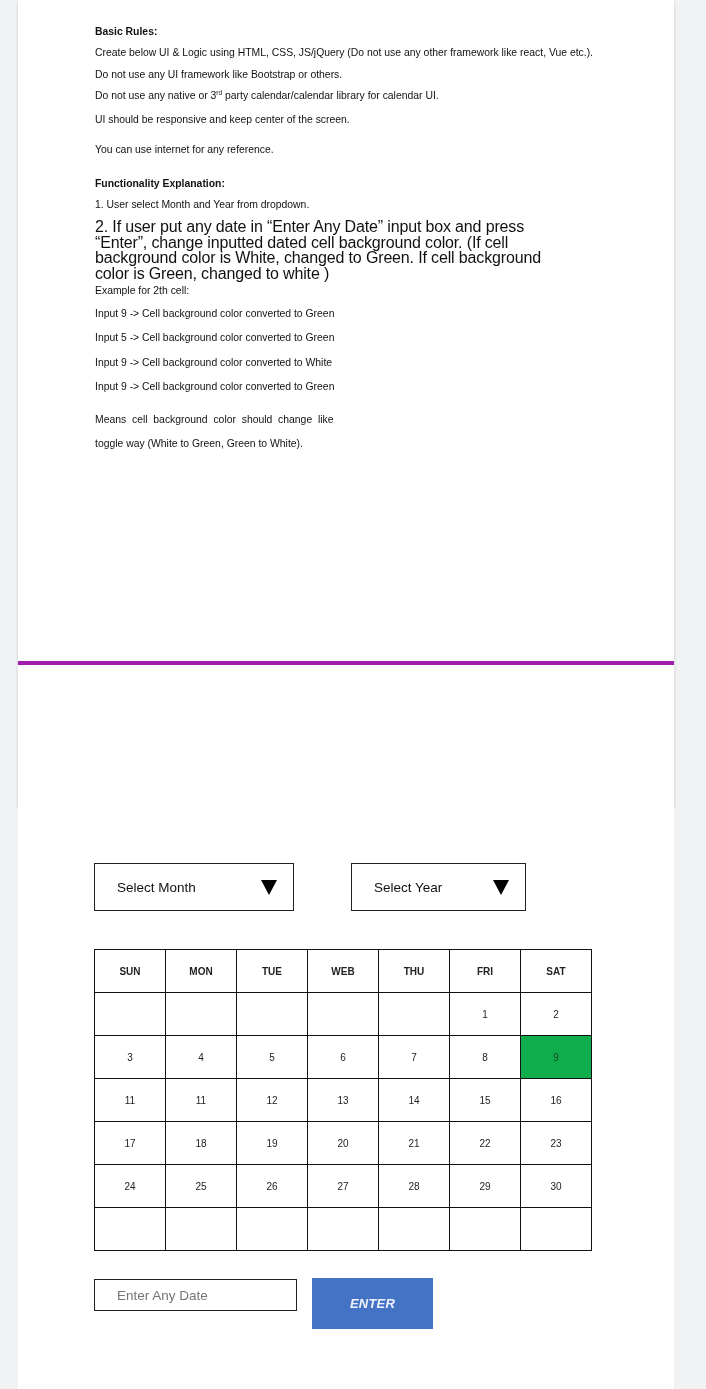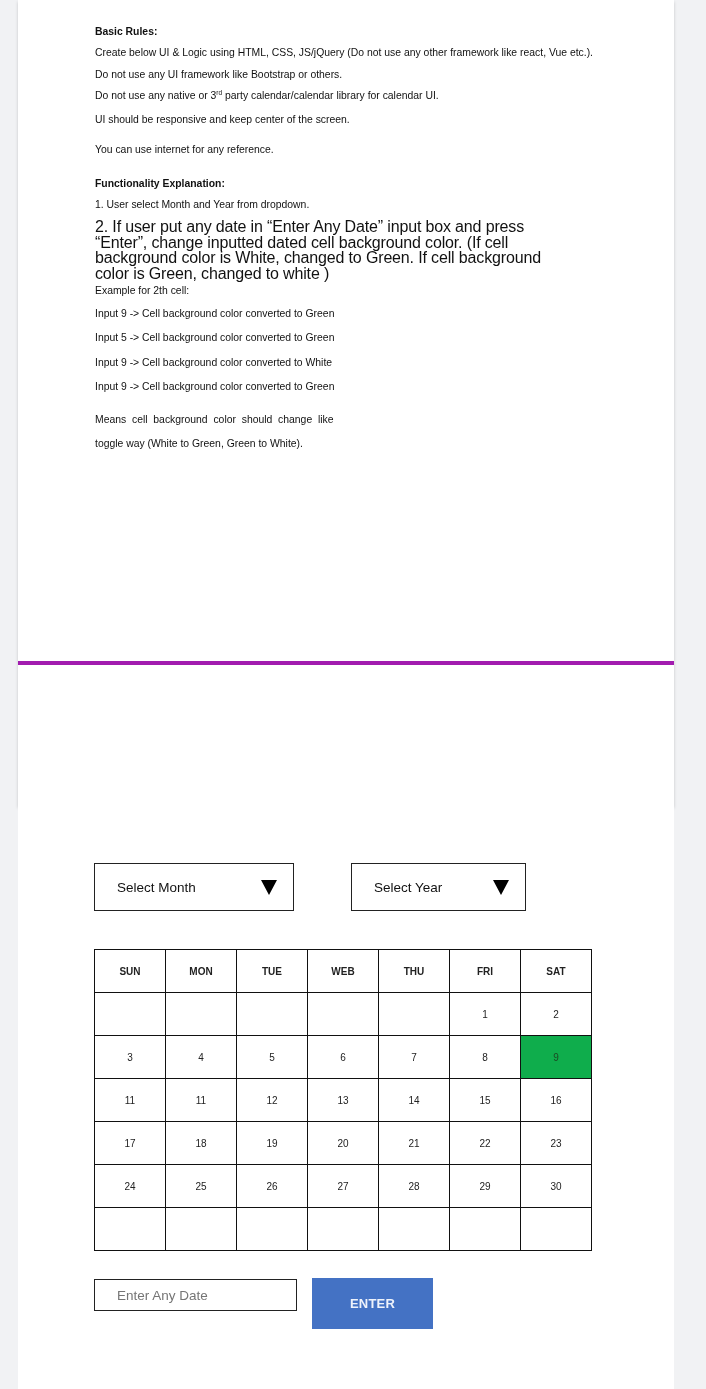--- a/index.html
+++ b/index.html
@@ -53,21 +53,21 @@
     position: absolute; left: 76px; top: 614px; width: 203px; height: 32px;
     border: 1px solid #222; box-sizing: border-box; background: #fff;
     display: flex; align-items: center; padding-left: 22px;
     font-size: 13.5px; color: #111; font-family: "Liberation Sans", sans-serif;
     outline: none;
   }
   .enter-btn {
     position: absolute; left: 294px; top: 613px; width: 121px; height: 51px;
     background: #4472c4; color: #eef2fb; border: none;
     font-weight: bold; font-size: 13px; font-family: "Liberation Sans", sans-serif;
-    cursor: pointer; letter-spacing: 0.2px;
+    cursor: pointer; letter-spacing: 0.2px; font-style: italic;
   }
 </style>
 </head>
 <body>
 
 <div class="page page1">
   <div class="txt bold" style="top:25px">Basic Rules:</div>
   <div class="txt" style="top:46px">Create below UI &amp; Logic using HTML, CSS, JS/jQuery (Do not use any other framework like react, Vue  etc.).</div>
   <div class="txt" style="top:68px">Do not use any UI framework like Bootstrap or others.</div>
   <div class="txt" style="top:89px"><span>Do not use any native or 3</span><sup>rd</sup><span> party calendar/calendar library for calendar UI.</span></div>

